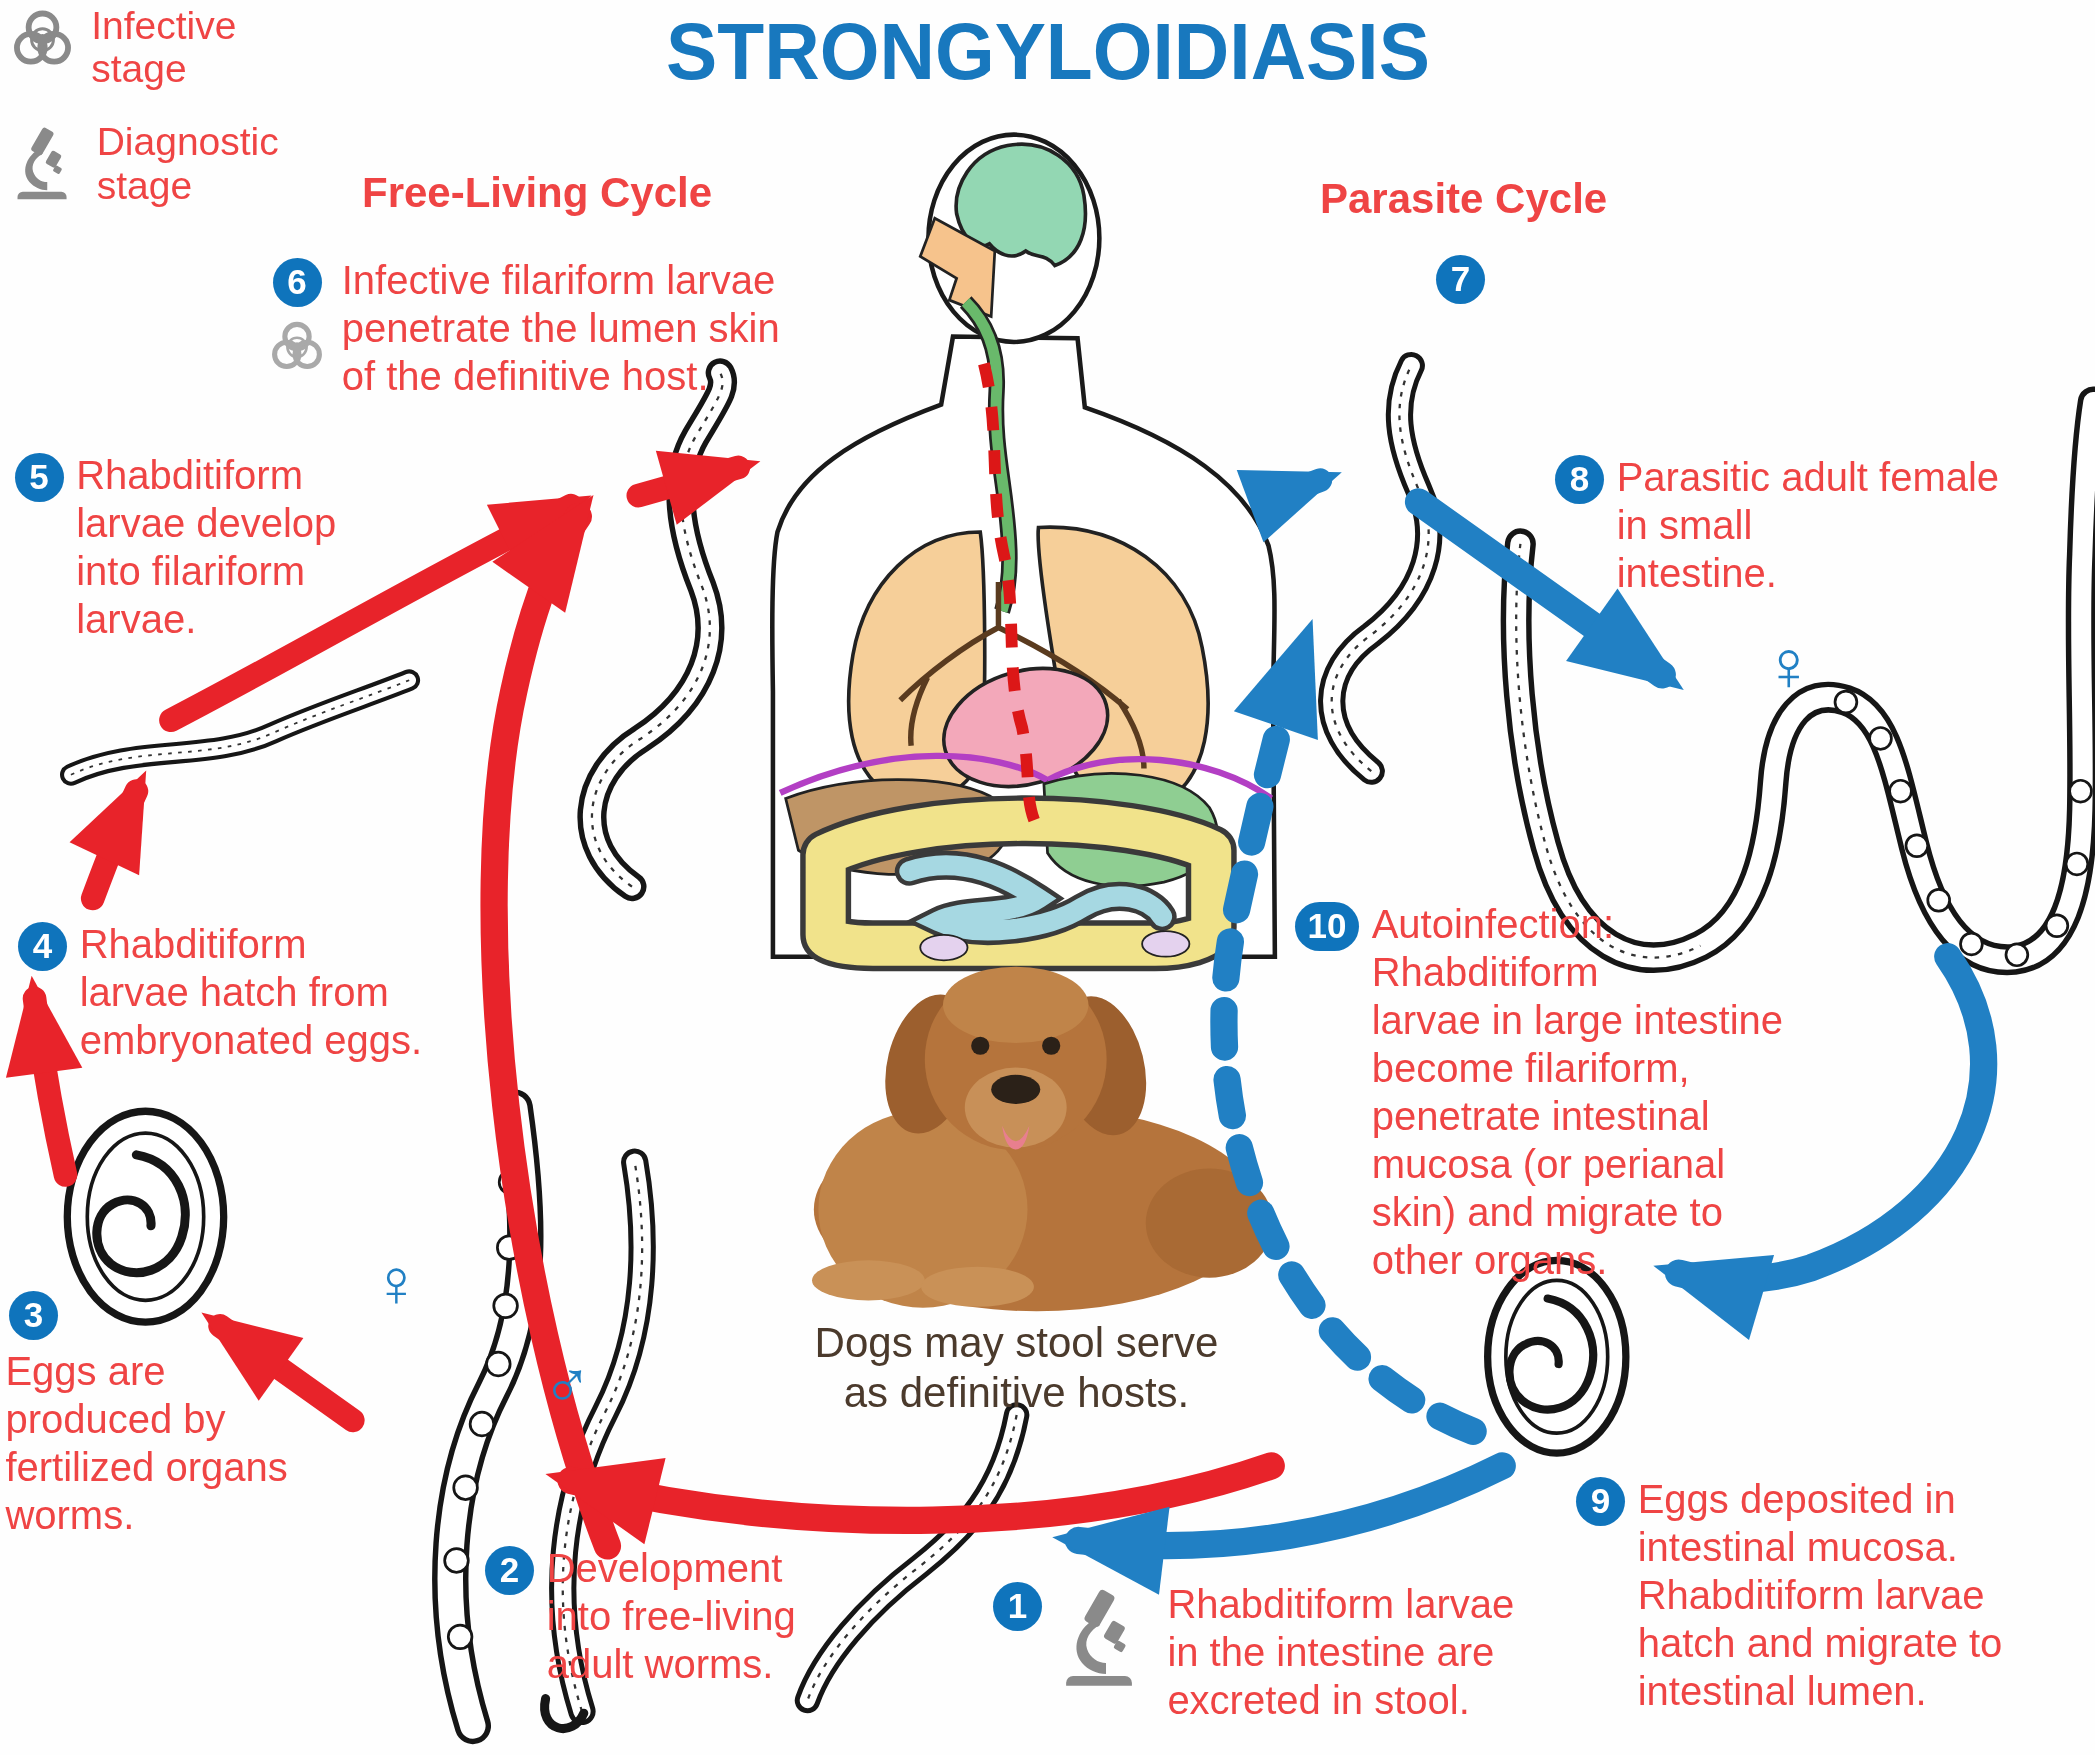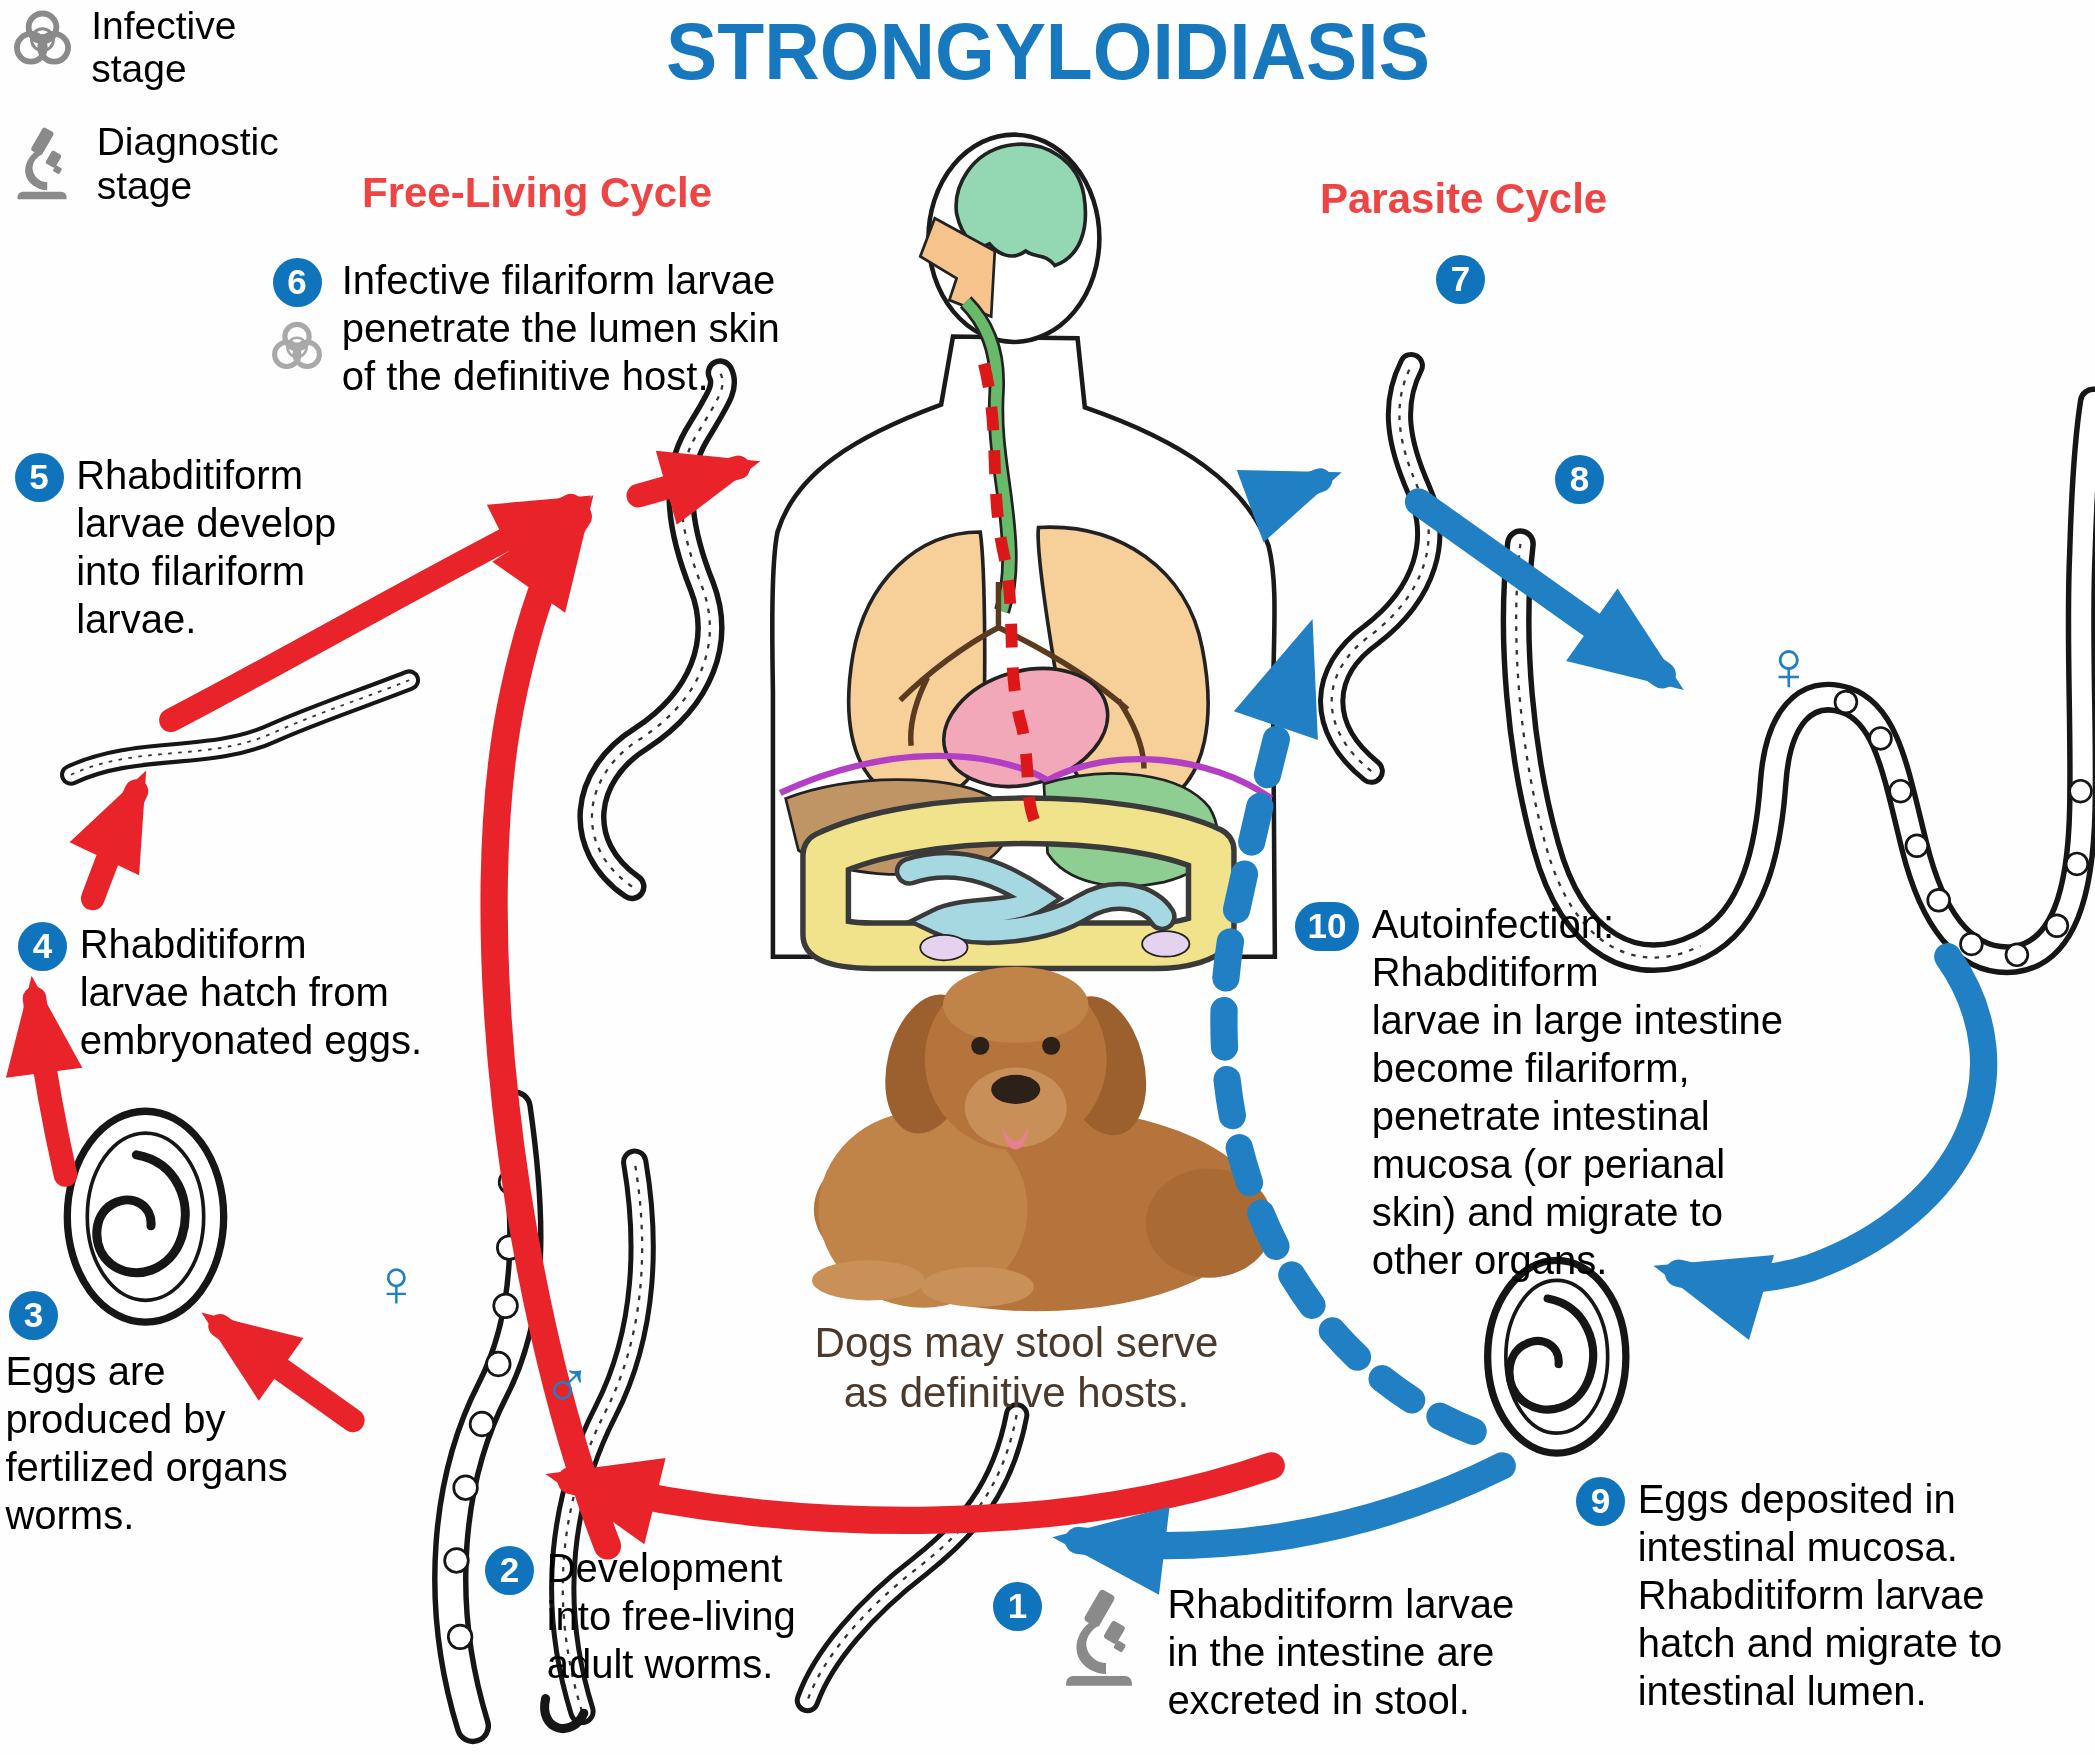--- a/index.html
+++ b/index.html
@@ -13,21 +13,21 @@
   .h-par{left:1320px;top:169px;margin-top:6px;}
   .legend-item{position:absolute;display:flex;gap:12.7px;align-items:flex-start;}
   .legend-item .txt{font-size:39px;line-height:1.12;}
   .leg1{left:5.5px;top:3.6px;}
   .leg2{left:9px;top:120px;}
   .icon{color:#8a8a8a;}
   .step{position:absolute;display:flex;gap:12.7px;align-items:flex-start;}
   .badge{flex:none;width:49px;height:49px;border-radius:50%;background:#0f74bc;color:#fff;
          font-weight:700;font-size:35px;display:flex;align-items:center;justify-content:center;margin-top:1.8px;}
   .badge.ten{width:64px;border-radius:31px;}
-  .txt{white-space:pre-line;font-size:40px;line-height:1.2;margin:0;color:#000000;}
+  .txt{white-space:pre-line;font-size:40px;line-height:1.2;margin:0;color:#ef4444;}
   .col{display:flex;flex-direction:column;align-items:center;gap:9px;}
   .s1{left:993px;top:1580px;}
   .s2{left:485px;top:1544px;}
   .s3{left:9px;top:1289px;flex-direction:column;gap:7.3px;align-items:flex-start;}
   .s3 .txt{margin-left:-3.6px;}
   .s4{left:18px;top:920px;}
   .s5{left:14.5px;top:451px;}
   .s6{left:265px;top:256px;}
   .s7{left:1436px;top:253px;}
   .s8{left:1555px;top:453px;}
@@ -241,20 +241,23 @@
 penetrate the lumen skin
 of the definitive host.</p>
   </div>
 
   <div class="step s7">
     <span class="badge">7</span>
   </div>
 
   <div class="step s8">
     <span class="badge">8</span>
+    <p class="txt">Parasitic adult female
+in small
+intestine.</p>
   </div>
 
   <div class="step s5">
     <span class="badge">5</span>
     <p class="txt">Rhabditiform
 larvae develop
 into filariform
 larvae.</p>
   </div>
 

